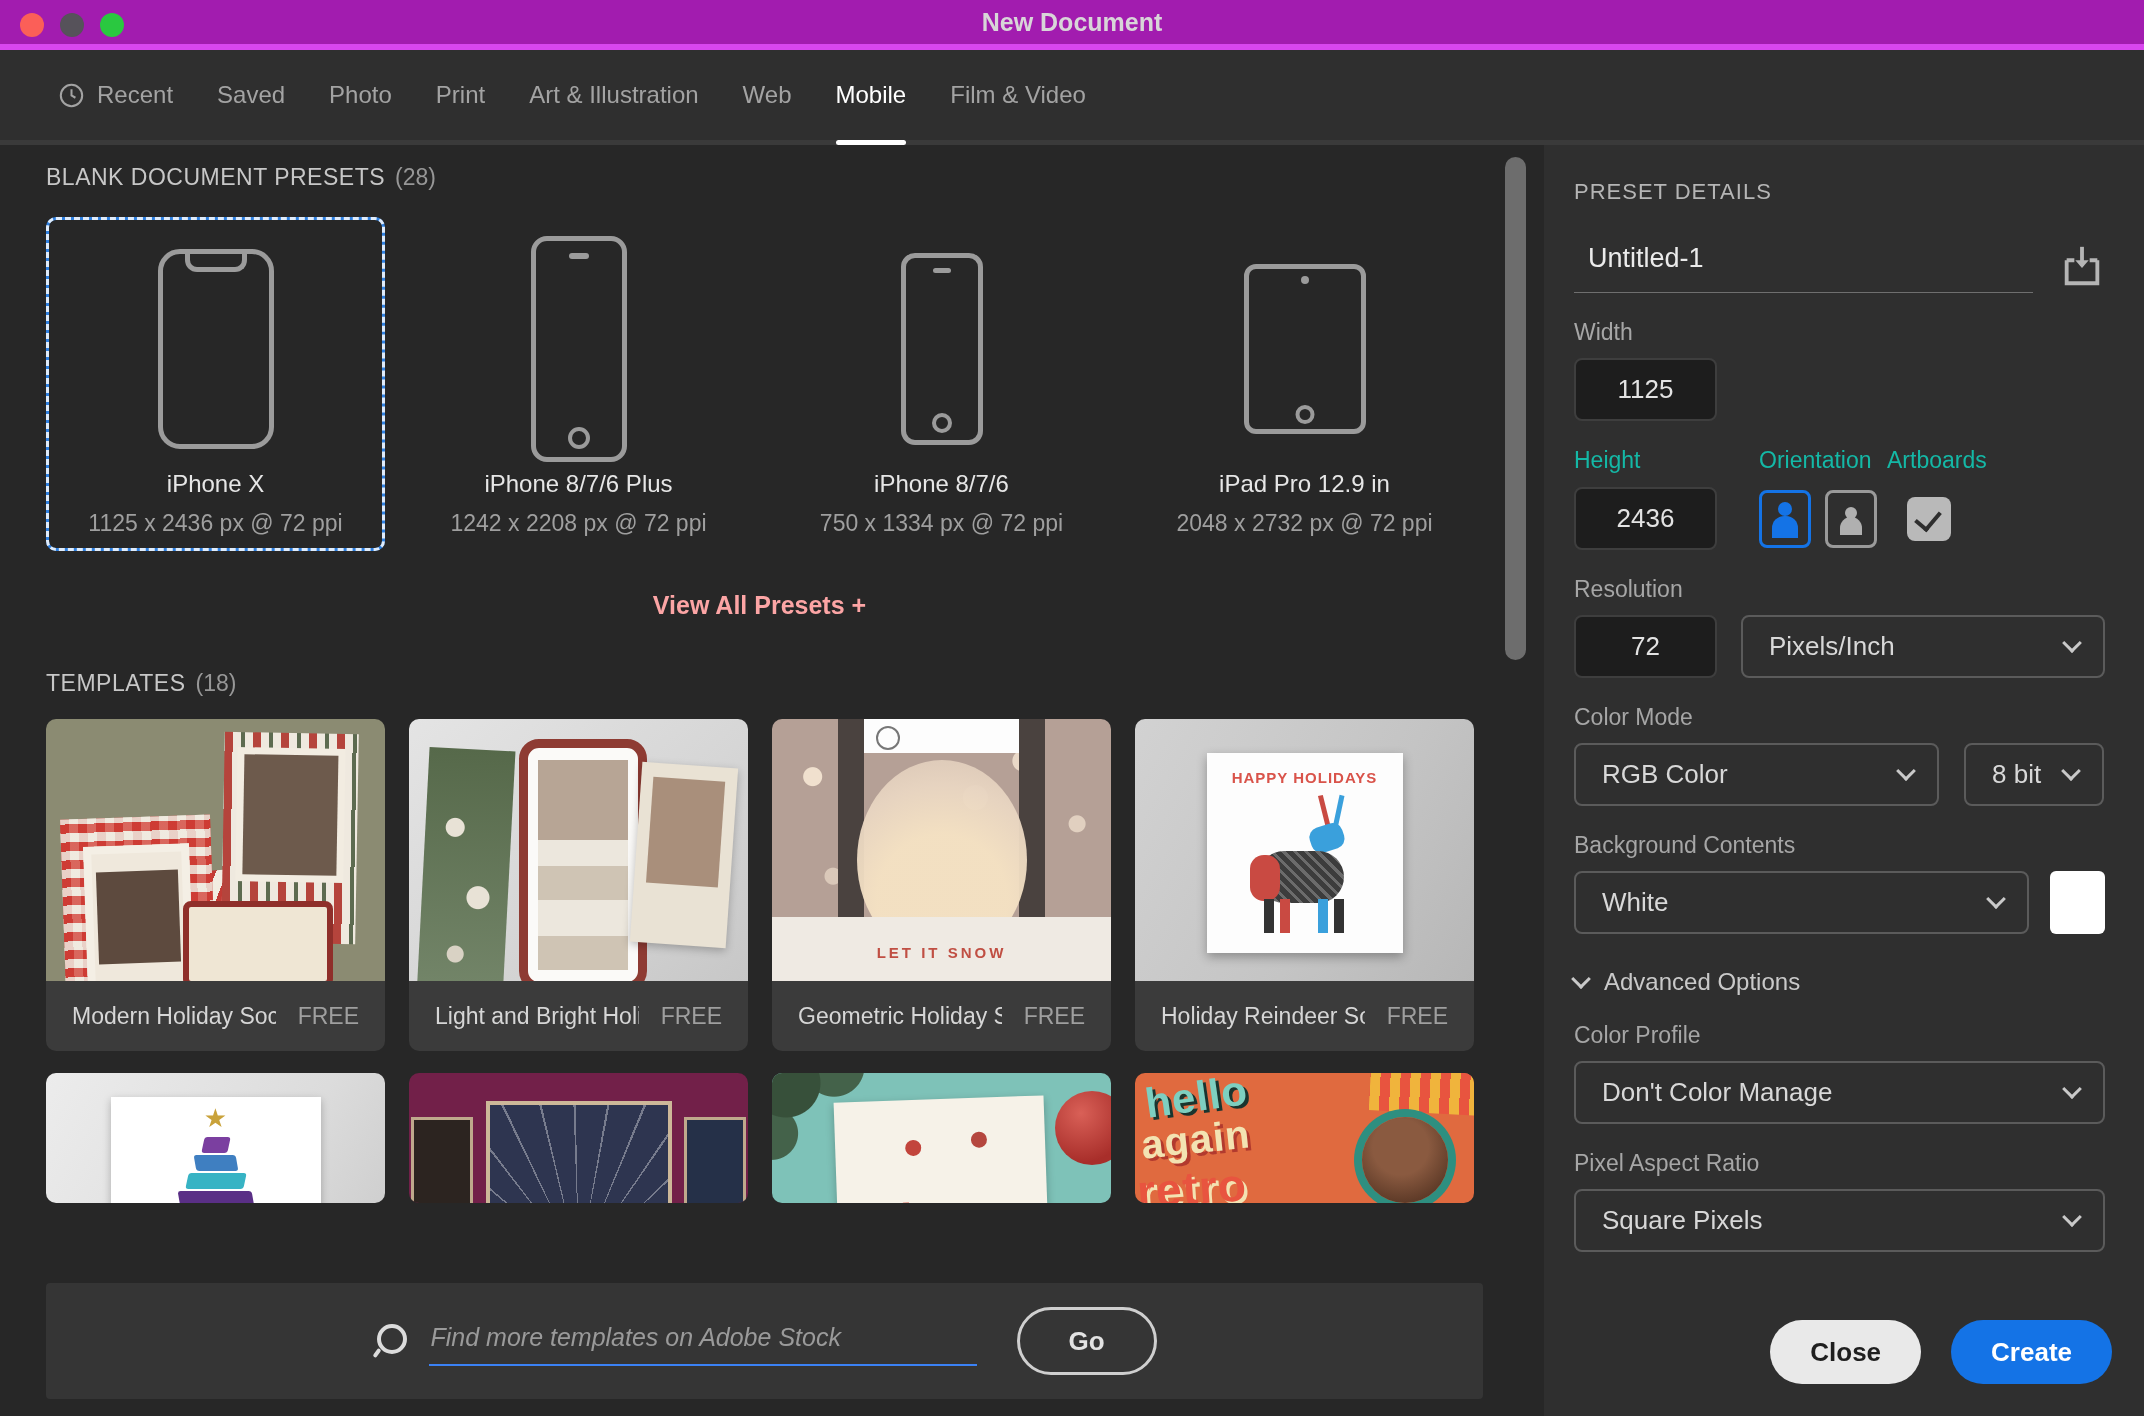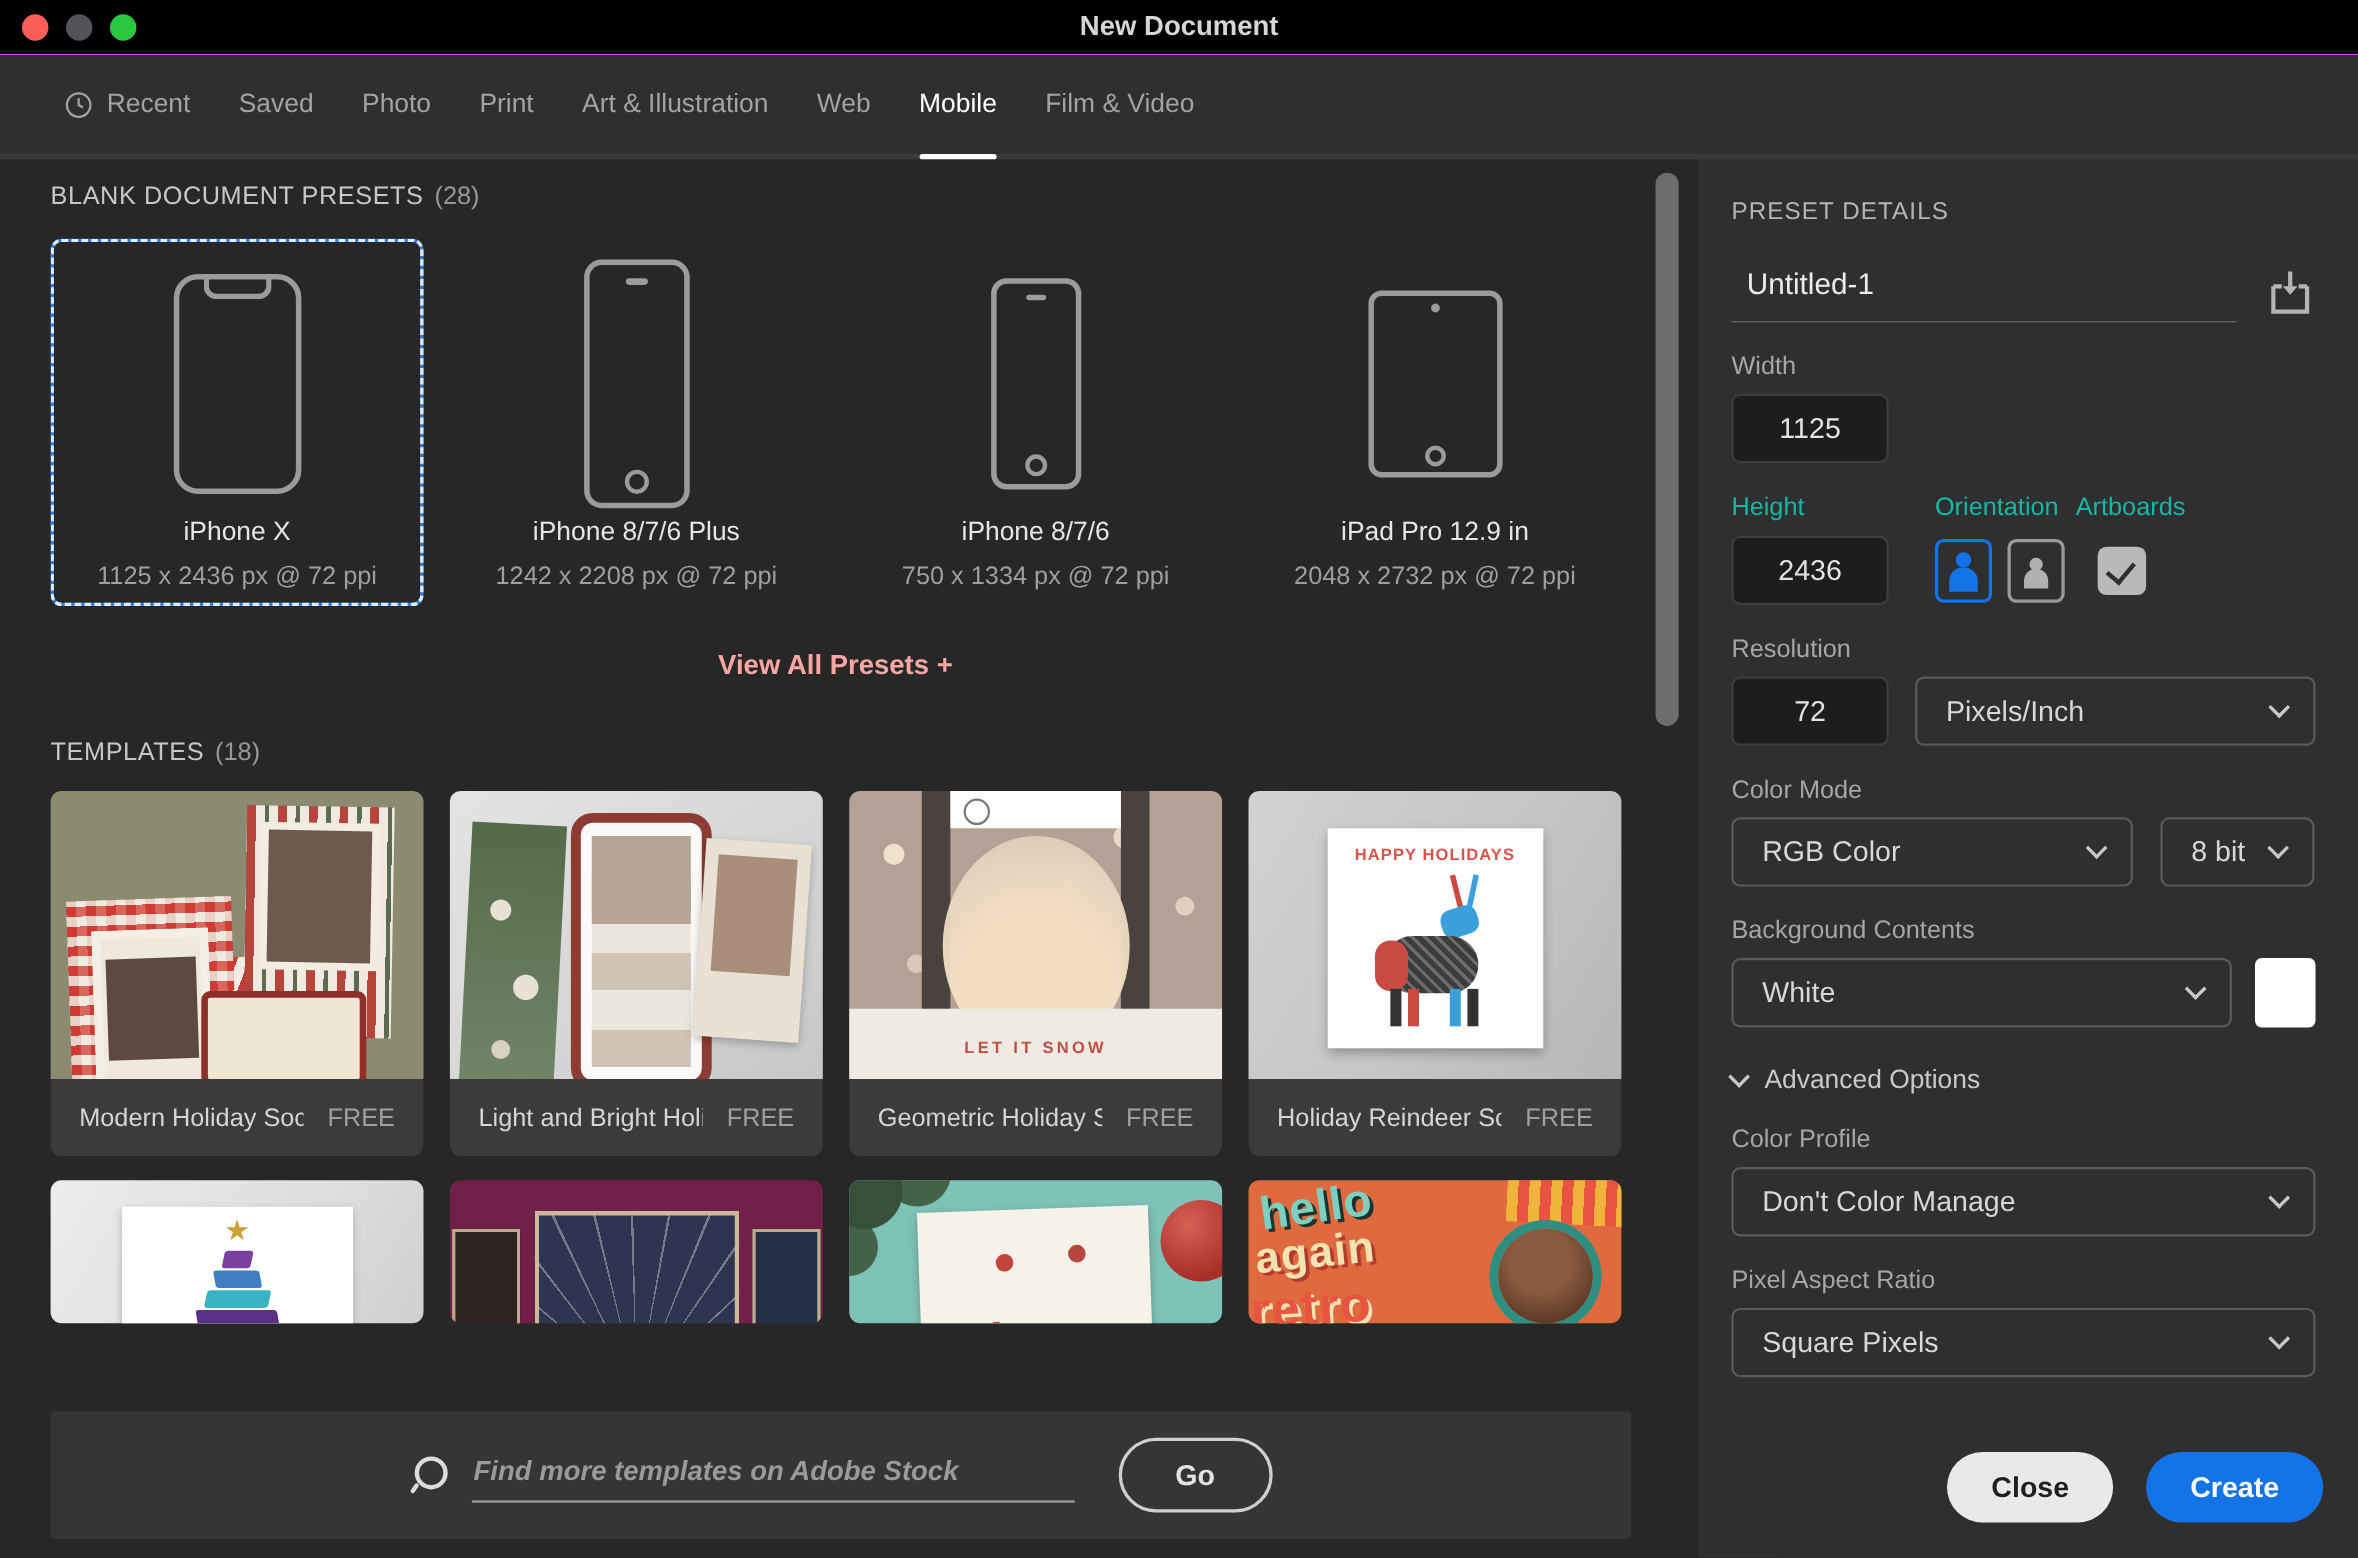--- a/index.html
+++ b/index.html
@@ -1,22 +1,22 @@
 <!DOCTYPE html>
 <html><head>
 <meta charset="utf-8">
 <style>
   * { margin:0; padding:0; box-sizing:border-box; }
   html,body { width:2144px; height:1416px; overflow:hidden; background:#272727;
               font-family:"Liberation Sans", sans-serif; }
   .window { position:relative; width:2144px; height:1416px; }
 
   
-  .titlebar { position:relative; height:50px; background:#000000; display:flex;
-              align-items:center; justify-content:center; border-bottom:1px solid #d946ef;}
+  .titlebar { position:relative; height:50px; background:#a21caf; display:flex;
+              align-items:center; justify-content:center; border-bottom:6px solid #d946ef;}
   .traffic { position:absolute; left:20px; top:0; height:50px; display:flex; align-items:center; gap:16px; }
   .light { width:24px; height:24px; border-radius:50%; }
   .light.red { background:#fb5f58; }
   .light.gray { background:#56525a; }
   .light.green { background:#2ac840; }
   .win-title { color:#d8d5d8; font-size:25px; font-weight:bold; }
 
   
   .tabbar { height:95px; background:#2f2f2f; display:flex; align-items:center;
             padding-left:58px; gap:44px; border-bottom:5px solid #3a3a3a; }
@@ -201,22 +201,22 @@
 
   
   .search-strip { position:absolute; left:46px; top:1138px; width:1437px; height:116px; background:#353535;
       border-radius:4px; display:flex; align-items:center; justify-content:center; gap:26px; }
   .mag { position:relative; width:30px; height:34px; }
   .mag::before { content:""; position:absolute; left:4px; top:0; width:22px; height:22px;
       border:4px solid #dcdcdc; border-radius:50%; }
   .mag::after { content:""; position:absolute; left:2px; top:24px; width:4px; height:10px;
       background:#dcdcdc; border-radius:2px; transform:rotate(35deg); }
   .search-input { width:548px; background:transparent; border:none; outline:none;
-      border-bottom:2px solid #a3a3a3; color:#d0d0d0; font-size:25px; padding:6px 2px 12px;
-      font-family:"Liberation Sans", sans-serif;font-weight:bold; }
+      border-bottom:2px solid #3b82f6; color:#d0d0d0; font-size:25px; padding:6px 2px 12px;
+      font-family:"Liberation Sans", sans-serif; }
   .search-input::placeholder { color:#9a9a9a; font-style:italic; }
   .go-btn { width:140px; height:68px; border:3px solid #cfcfcf; border-radius:36px; background:transparent;
       color:#e3e3e3; font-size:26px; font-weight:bold; margin-left:14px; }
 
   
   .scroll-thumb { position:absolute; right:18px; top:12px; width:21px; height:503px; background:#6d6d6d;
       border-radius:11px; }
 
   
   .sb-head { color:#b5b5b5; font-size:22px; letter-spacing:1px; }

